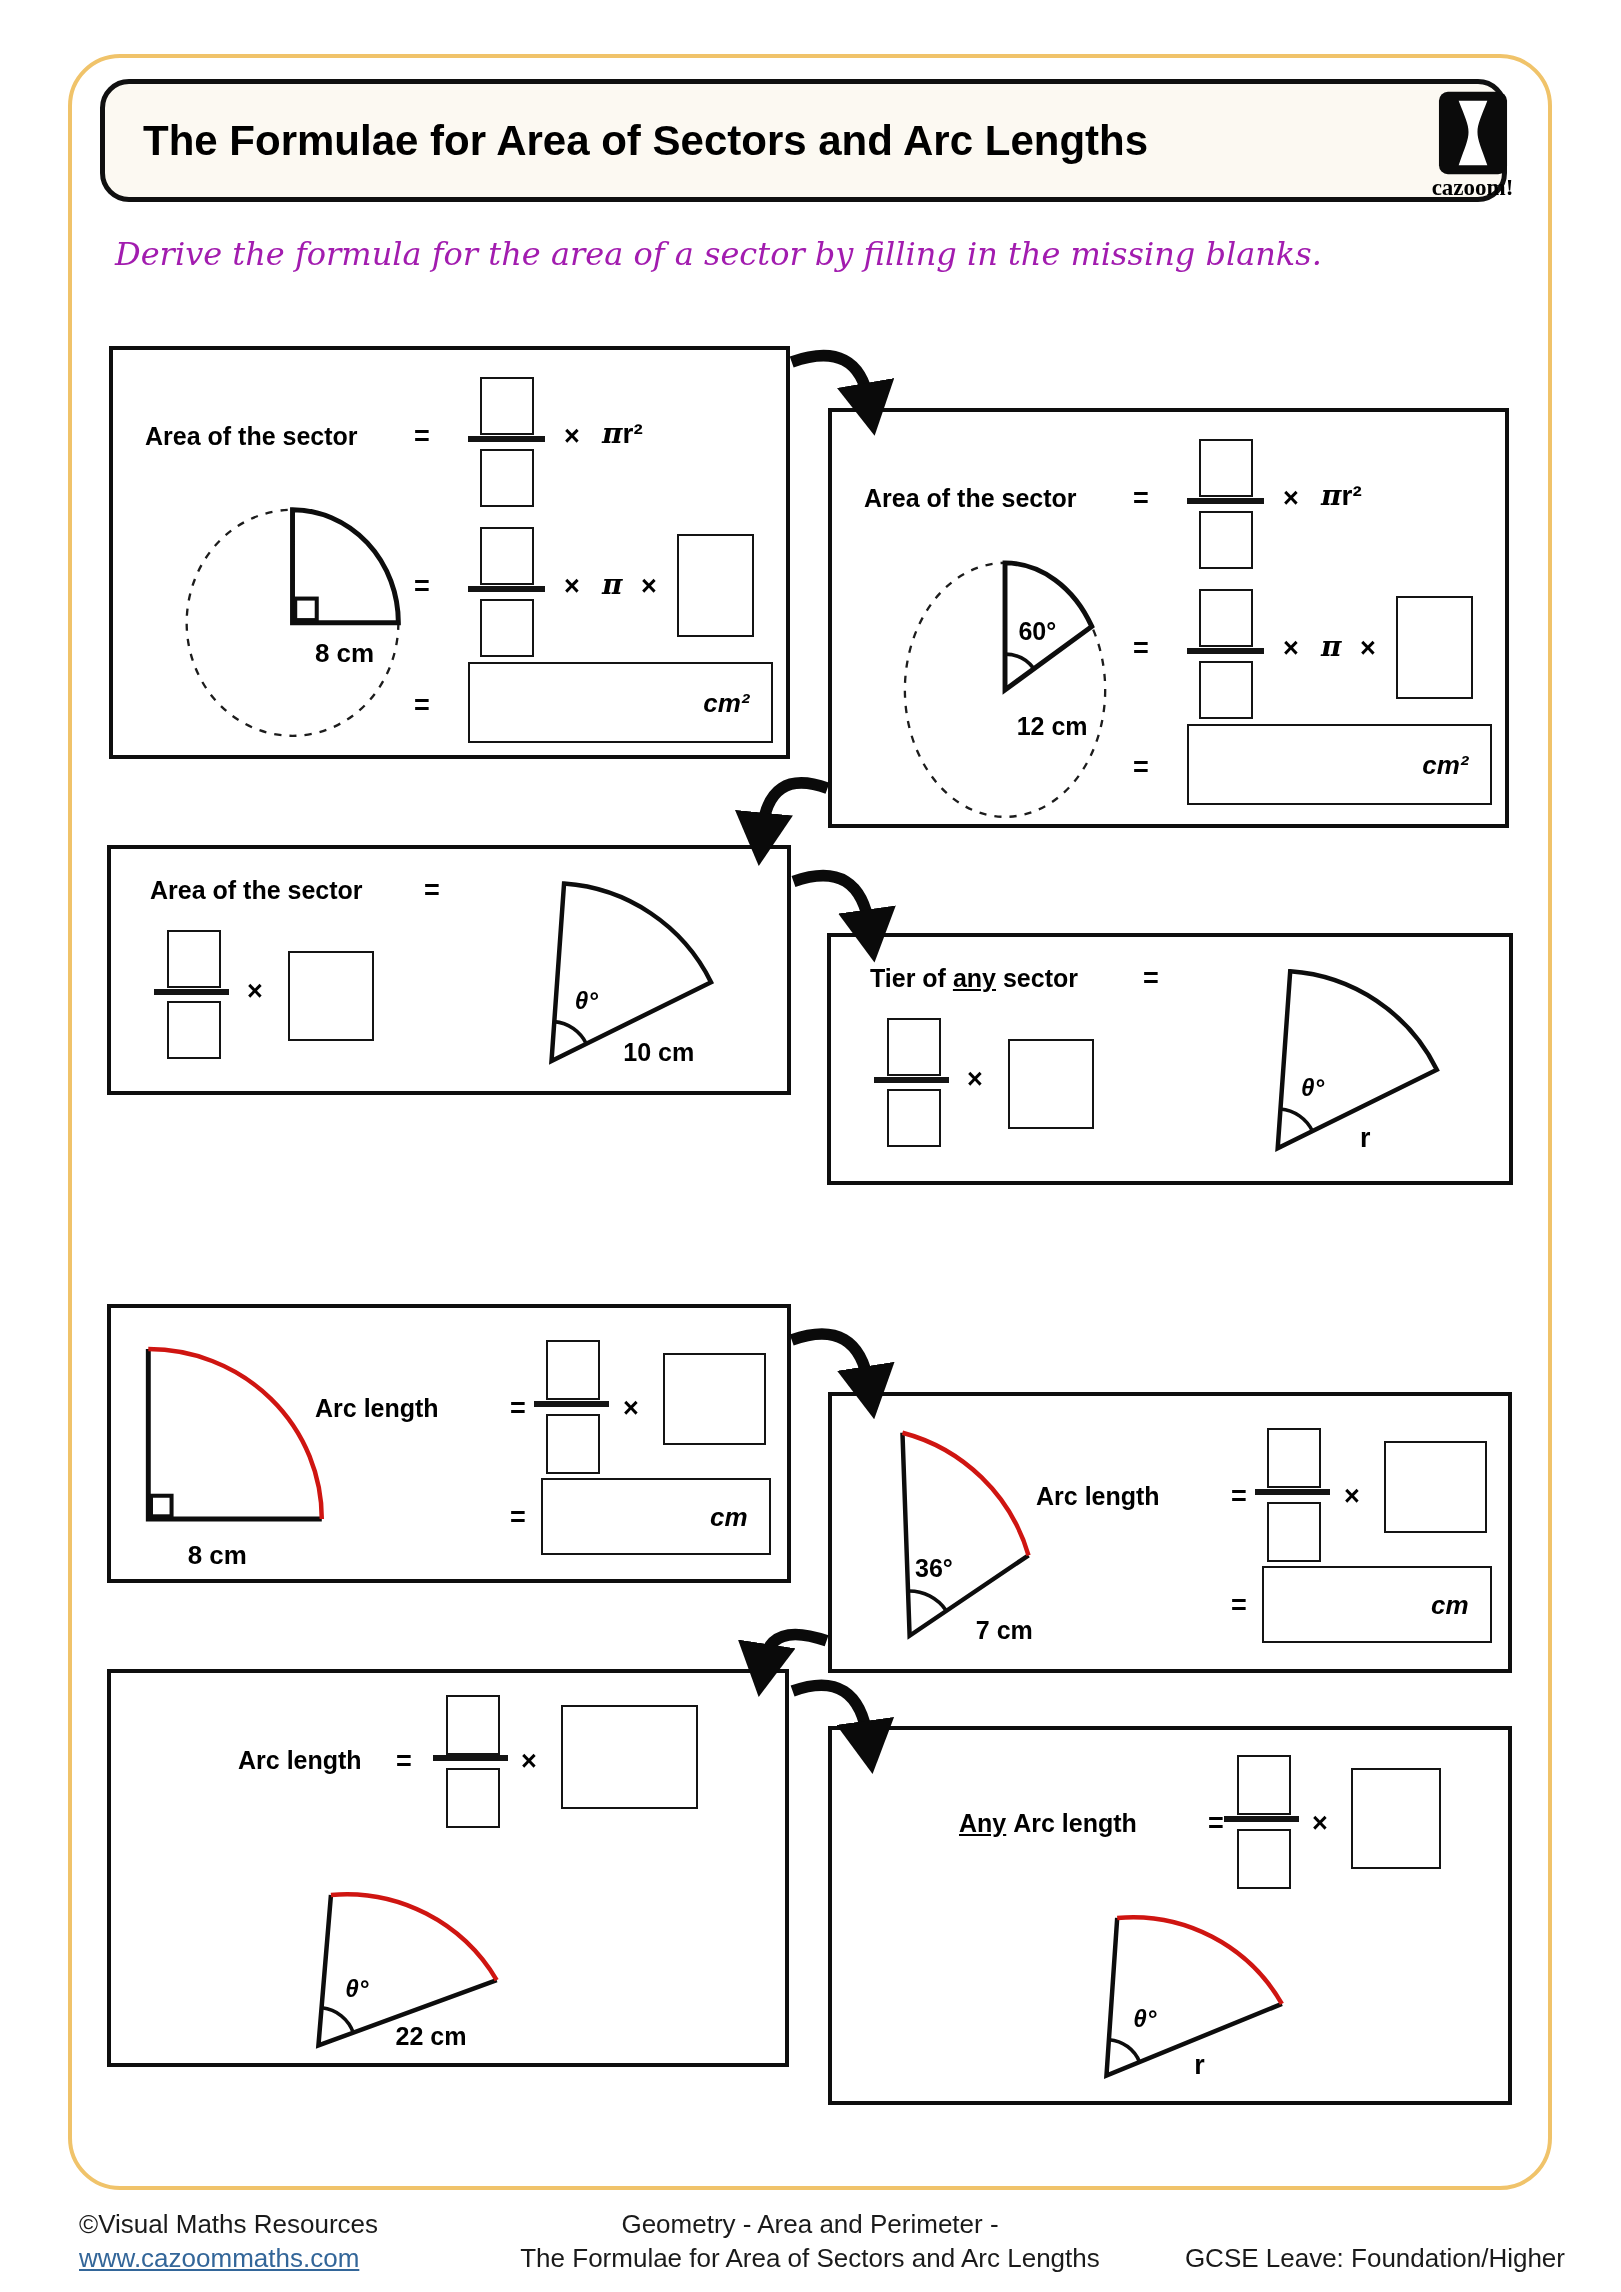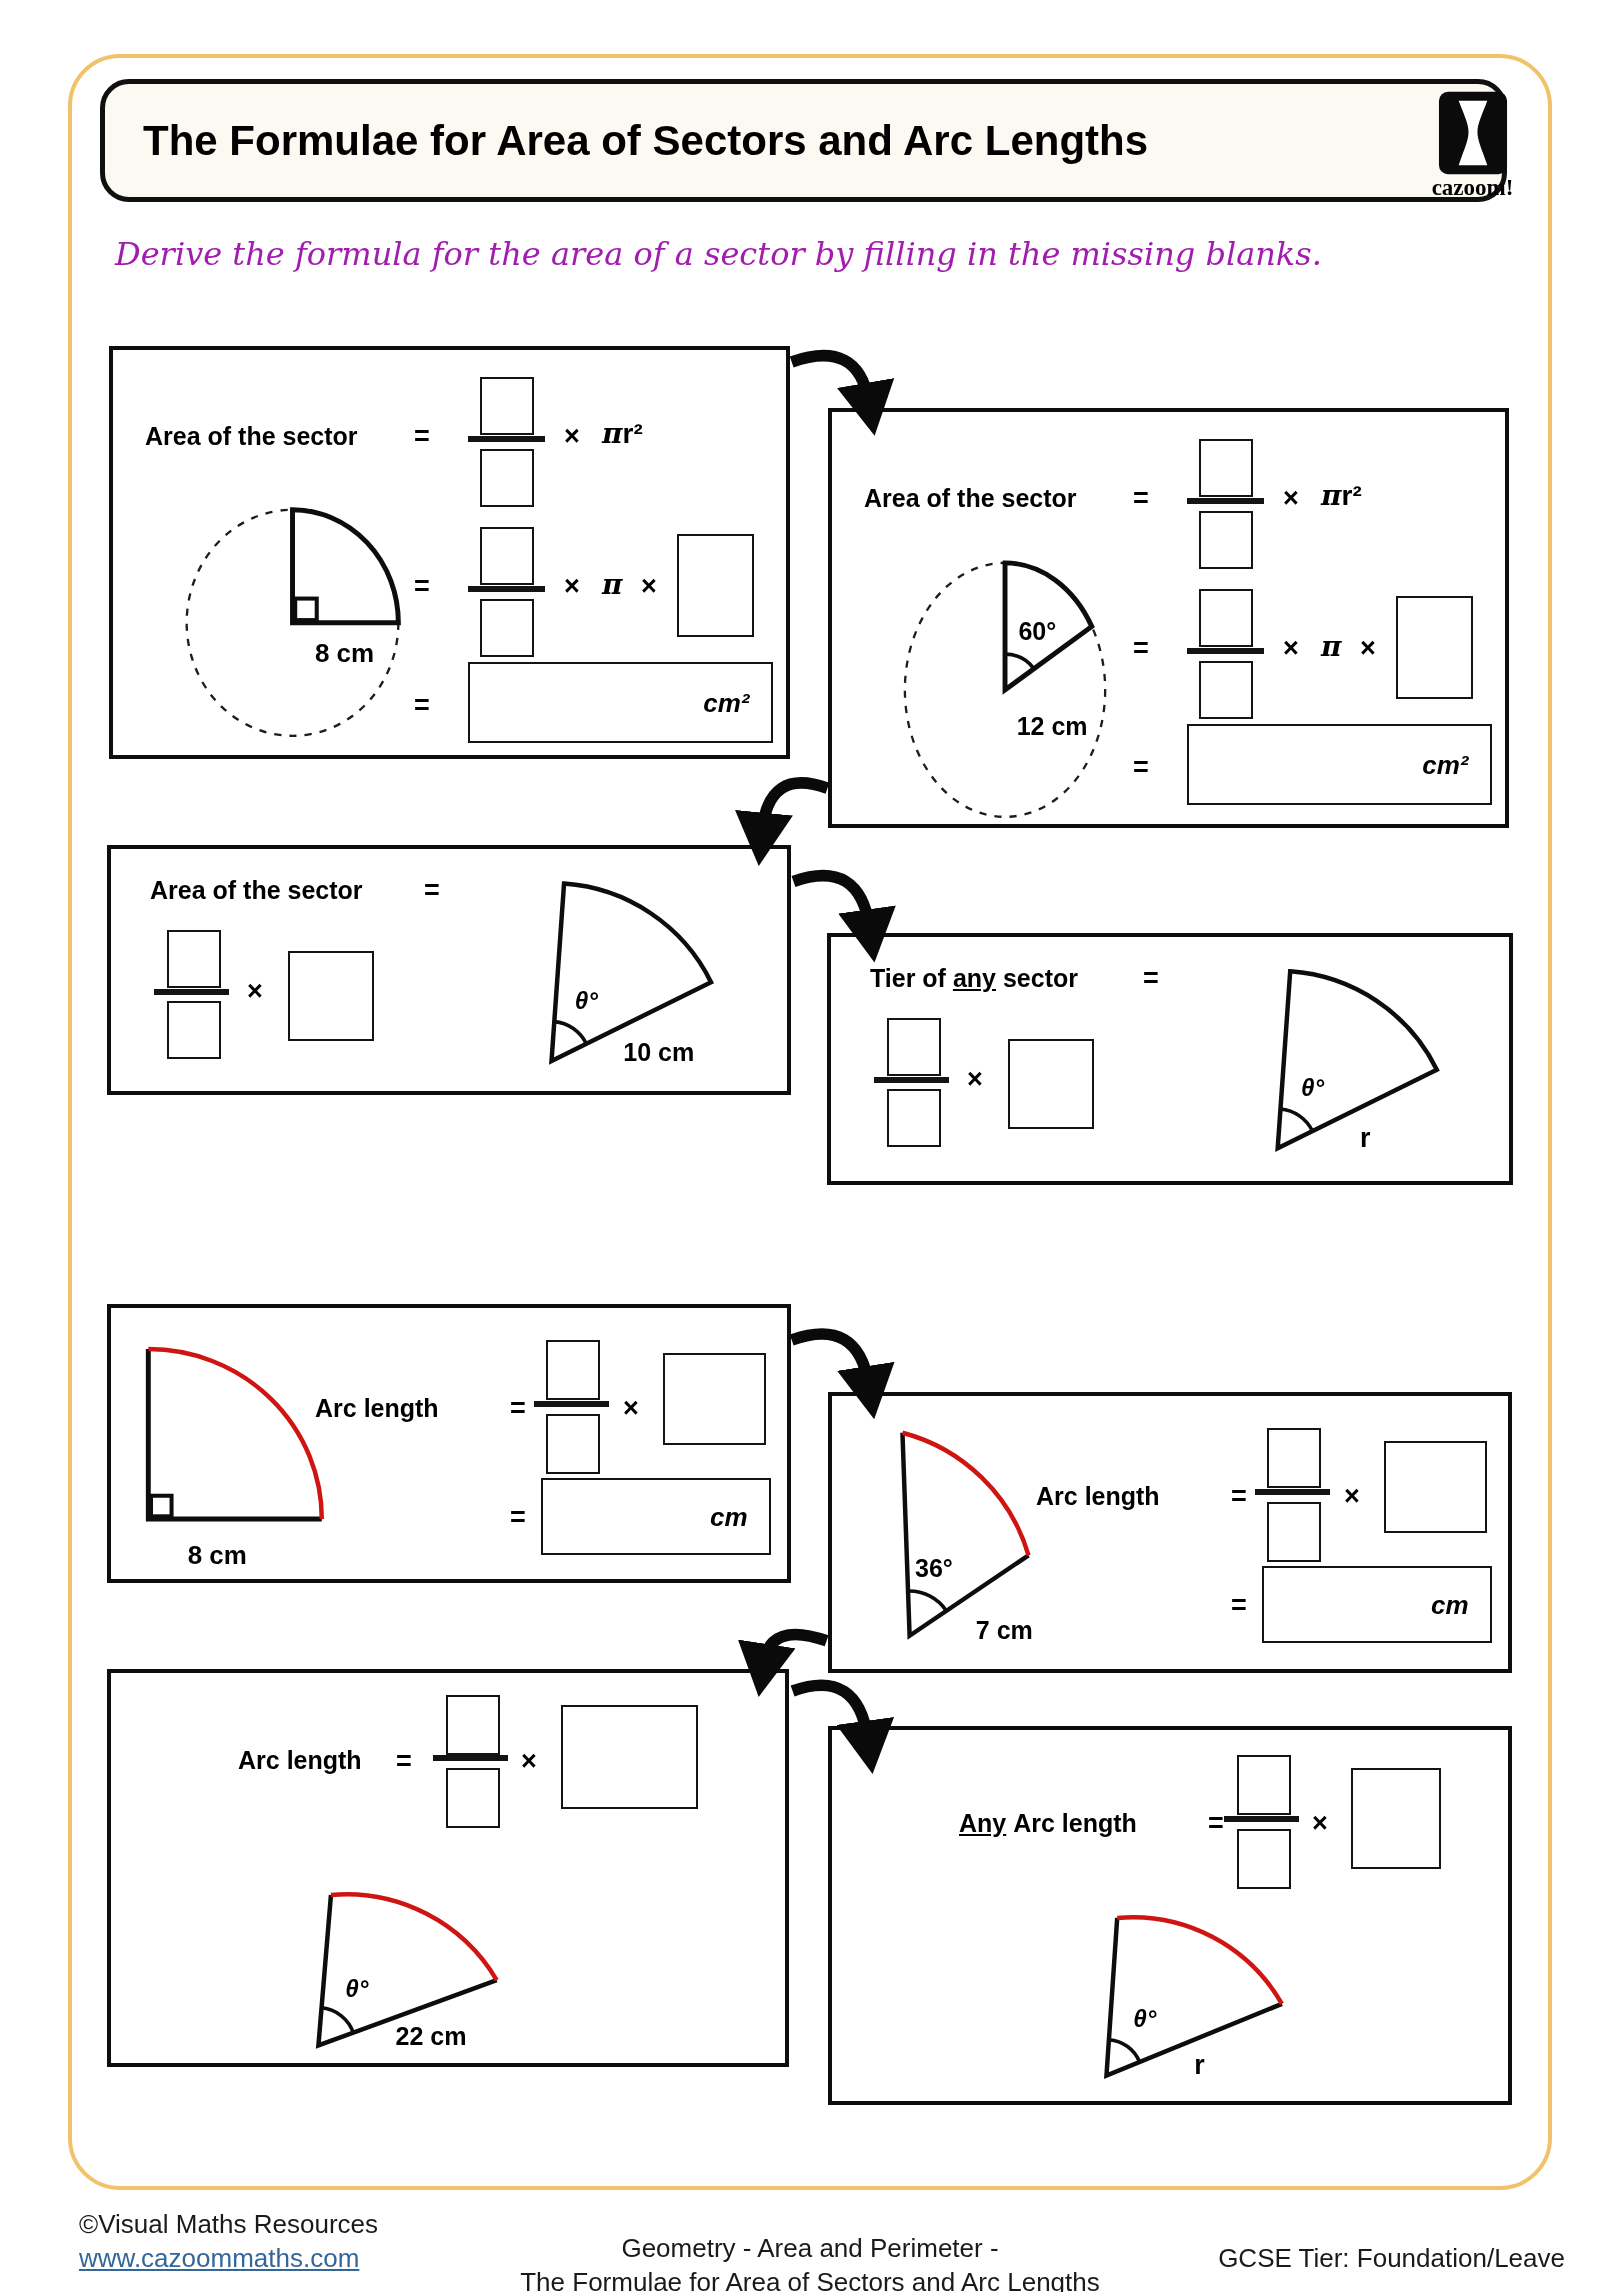--- a/index.html
+++ b/index.html
@@ -24,21 +24,21 @@
   .pi{font-family:"DejaVu Serif",serif;font-style:italic;font-weight:bold;}
   .longbox{position:absolute;border:2.7px solid #141414;background:#fff;font-style:italic;}
   .unit{position:absolute;right:21.5px;top:50%;transform:translateY(-50%);
         font-weight:bold;font-size:26px;color:#000;}
   .und{text-decoration:underline;}
   .overlay{position:absolute;left:0;top:0;width:1621px;height:2293px;pointer-events:none;}
   .diagram{position:absolute;}
   .diagram text{font-family:"Liberation Sans",sans-serif;font-weight:bold;fill:#000;}
   .theta{font-family:"DejaVu Serif",serif;font-style:italic;}
   .f-left{position:absolute;left:79px;font-size:26px;color:#1a1a1a;}
-  .f-center{position:absolute;left:407px;width:806px;text-align:center;font-size:26px;color:#1a1a1a;margin-top:24px;}
+  .f-center{position:absolute;left:407px;width:806px;text-align:center;font-size:26px;color:#1a1a1a;}
   .f-right{position:absolute;right:56px;font-size:26px;color:#1a1a1a;}
   .weblink{color:#336699;text-decoration:underline;}
 </style>
 </head>
 <body>
 
 <div class="page">
 
   <div class="yframe"></div>
 
@@ -241,16 +241,16 @@
     <path d="M886 984 Q960 958 971 1036" fill="none" stroke="#0a0a0a" stroke-width="13" marker-end="url(#ah)"></path>
     <path d="M884 1496 Q958 1470 970 1546" fill="none" stroke="#0a0a0a" stroke-width="13" marker-end="url(#ah)"></path>
     <path d="M923 1832 Q860 1810 853 1856" fill="none" stroke="#0a0a0a" stroke-width="13" marker-end="url(#ah)"></path>
     <path d="M885 1888 Q958 1862 969 1942" fill="none" stroke="#0a0a0a" stroke-width="13" marker-end="url(#ah)"></path>
   </svg>
 
   <div class="f-left" style="top:2209px;">©Visual Maths Resources</div>
   <div class="f-left" style="top:2243px;"><span class="weblink">www.cazoommaths.com</span></div>
   <div class="f-center" style="top:2209px;">Geometry - Area and Perimeter -</div>
   <div class="f-center" style="top:2243px;">The Formulae for Area of Sectors and Arc Lengths</div>
-  <div class="f-right" style="top:2243px;">GCSE Tier: Foundation/Leave</div>
+  <div class="f-right" style="top:2243px;">GCSE Leave: Foundation/Higher</div>
 
 </div>
 
 
 </body></html>

